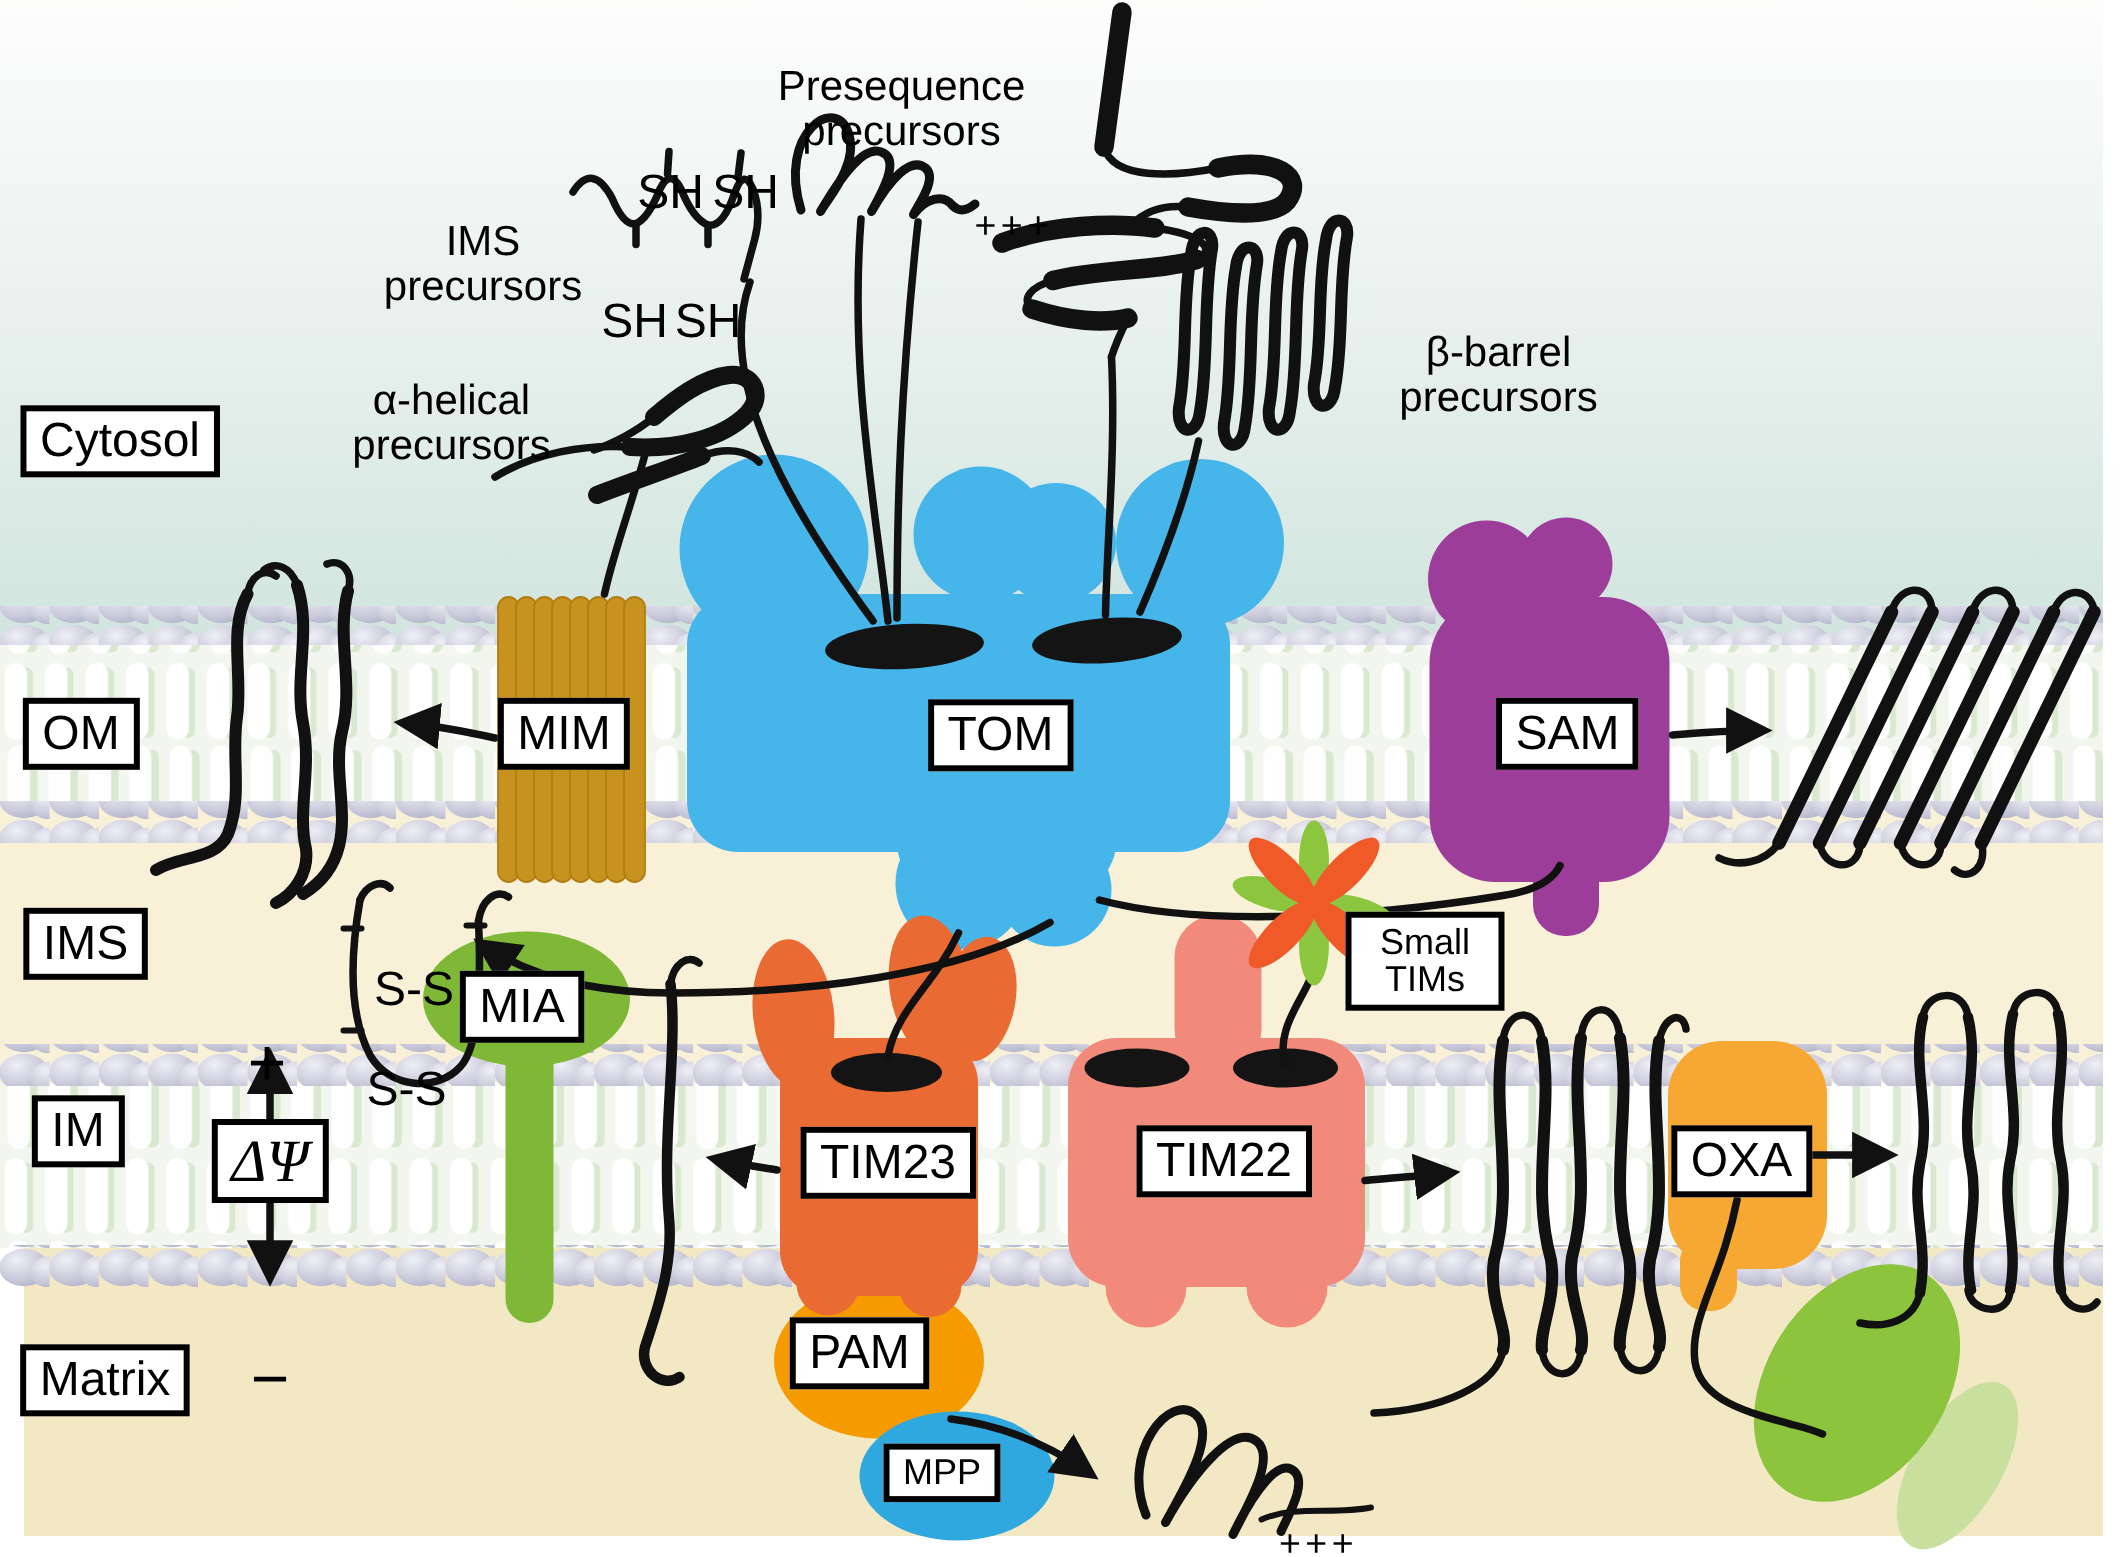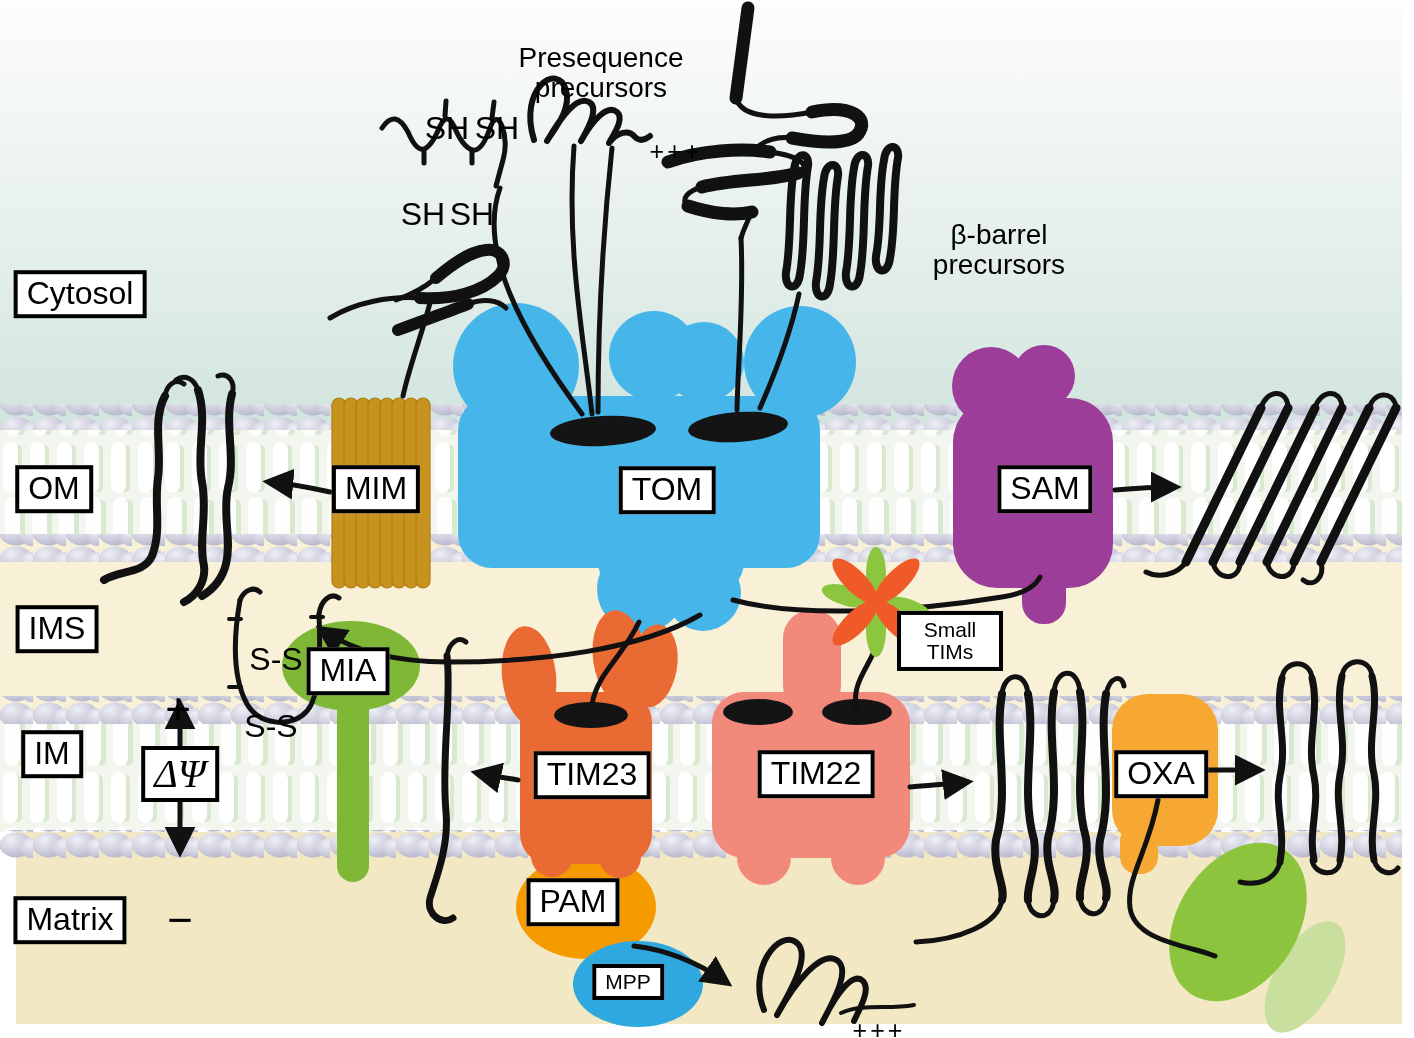--- a/index.html
+++ b/index.html
@@ -2,21 +2,21 @@
 <html><head>
 <meta charset="utf-8">
 <style>
   html,body{margin:0;padding:0;background:#ffffff;}
   #fig{position:relative;width:1414px;height:1038px;overflow:hidden;background:#ffffff;
        font-family:"Liberation Sans",sans-serif;}
   #art{position:absolute;left:0;top:0;}
   .boxlabel{position:absolute;transform:translate(-50%,-50%);background:#ffffff;
     border:4px solid #000;padding:3px 9px;font-size:32px;line-height:1.05;color:#000;
     white-space:nowrap;text-align:center;z-index:5;}
-  .boxlabel.small{font-size:21px;}
+  .boxlabel.small{font-size:24px;}
   .boxlabel.wrap{white-space:normal;width:86px;padding:4px 6px;}
   .plain{position:absolute;transform:translate(-50%,-50%);color:#000;font-size:28px;
     line-height:1.08;text-align:center;z-index:4;margin-top:41px;}
   .tiny{font-size:32px;}
   .sign{font-size:44px;font-weight:400;}
   .charges{font-size:25px;letter-spacing:3px;}
   .serif{font-family:"Liberation Serif",serif;font-size:40px;font-style:italic;}
 </style>
 </head>
 <body>
@@ -320,20 +320,22 @@
 <div class="boxlabel" style="left:1045px;top:489px">SAM</div>
 <div class="boxlabel" style="left:348px;top:671px">MIA</div>
 <div class="boxlabel" style="left:592px;top:775px">TIM23</div>
 <div class="boxlabel" style="left:816px;top:774px">TIM22</div>
 <div class="boxlabel wrap small" style="left:950px;top:641px">Small TIMs</div>
 <div class="boxlabel" style="left:1161px;top:774px">OXA</div>
 <div class="boxlabel" style="left:573px;top:902px">PAM</div>
 <div class="boxlabel small" style="left:628px;top:982px">MPP</div>
 
 <div class="plain" style="left:601px;top:32px;width:200px">Presequence precursors</div>
+<div class="plain" style="left:322px;top:135px;width:160px">IMS precursors</div>
+<div class="plain" style="left:301px;top:241px;width:180px">α-helical precursors</div>
 <div class="plain" style="left:999px;top:209px;width:190px">β-barrel precursors</div>
 <div class="plain tiny" style="left:447px;top:87px">SH</div>
 <div class="plain tiny" style="left:497px;top:87px">SH</div>
 <div class="plain tiny" style="left:423px;top:173px">SH</div>
 <div class="plain tiny" style="left:472px;top:173px">SH</div>
 <div class="plain tiny" style="left:276px;top:618px">S-S</div>
 <div class="plain tiny" style="left:271px;top:685px">S-S</div>
 <div class="plain charges" style="left:676px;top:110px">+++</div>
 <div class="plain charges" style="left:879px;top:989px">+++</div>
 <div class="plain sign" style="left:178px;top:668px">+</div>

